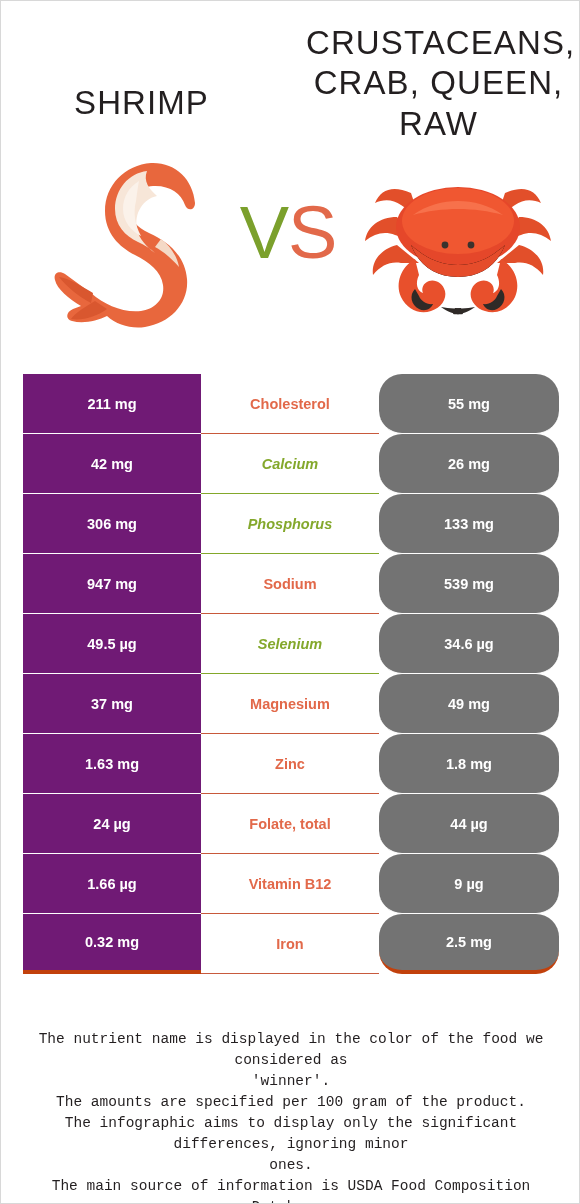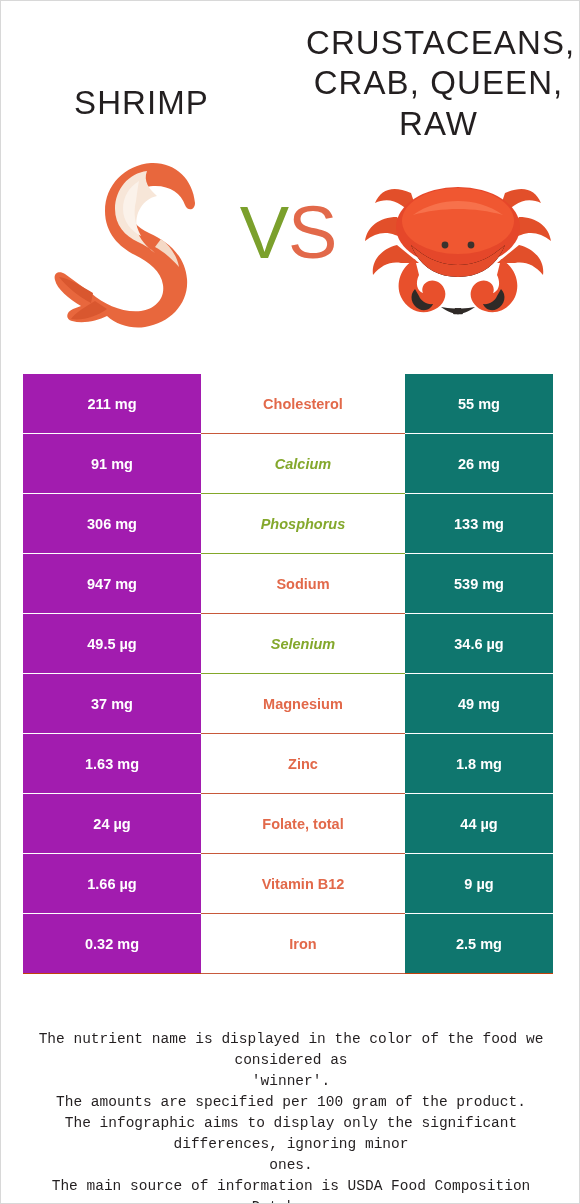--- a/index.html
+++ b/index.html
@@ -102,51 +102,52 @@
     justify-content: center;
     box-sizing: border-box;
     font-size: 14.5px;
     font-weight: bold;
   }
   .cell-left {
     width: 200px;
     margin-left: 22px;
     width: 178px;
     color: #ffffff;
-    background: #a21caf;
+    background: #701a75;
   }
   .cell-mid {
-    width: 204px;
+    width: 178px;
     background: #ffffff;
     font-weight: bold;
     font-size: 14.5px;
   }
   .cell-right {
-    width: 148px;
+    width: 180px;
     color: #ffffff;
-    background: #0f766e;
+    background: #737373;
+    border-radius: 23px;
   }
   .spacer-right { width: 22px; }
 
   
   .row .cell-mid {
     border-bottom: 1px solid transparent;
   }
   .row.win-green .cell-mid { border-bottom-color: #84a82c; font-style: italic; }
   .row.win-orange .cell-mid { border-bottom-color: #c85a3d; }
   .row.win-green .cell-mid .nutrient { color: #84a82c; }
   .row.win-orange .cell-mid .nutrient { color: #e2694a; }
 
   .row .cell-left,
   .row .cell-right {
     border-bottom: 1px solid #ffffff;
   }
   .row:last-child .cell-left,
   .row:last-child .cell-right {
-    border-bottom: 1px solid #c2410c;
+    border-bottom: 4px solid #c2410c;
   }
 
   
   .footer {
     position: absolute;
     top: 1028px;
     left: 24px;
     width: 532px;
     text-align: center;
     font-size: 14.5px;
@@ -237,21 +238,21 @@
     <div class="row win-orange">
       <div class="cell cell-left">211 mg</div>
       <div class="cell cell-mid">
           <span class="nutrient">Cholesterol</span>
         </div>
       <div class="cell cell-right">55 mg</div>
       <div class="spacer-right"></div>
     </div>
 
     <div class="row win-green">
-      <div class="cell cell-left">91 mg</div>
+      <div class="cell cell-left">42 mg</div>
       <div class="cell cell-mid">
           <span class="nutrient">Calcium</span>
         </div>
       <div class="cell cell-right">26 mg</div>
       <div class="spacer-right"></div>
     </div>
 
     <div class="row win-green">
       <div class="cell cell-left">306 mg</div>
       <div class="cell cell-mid">

